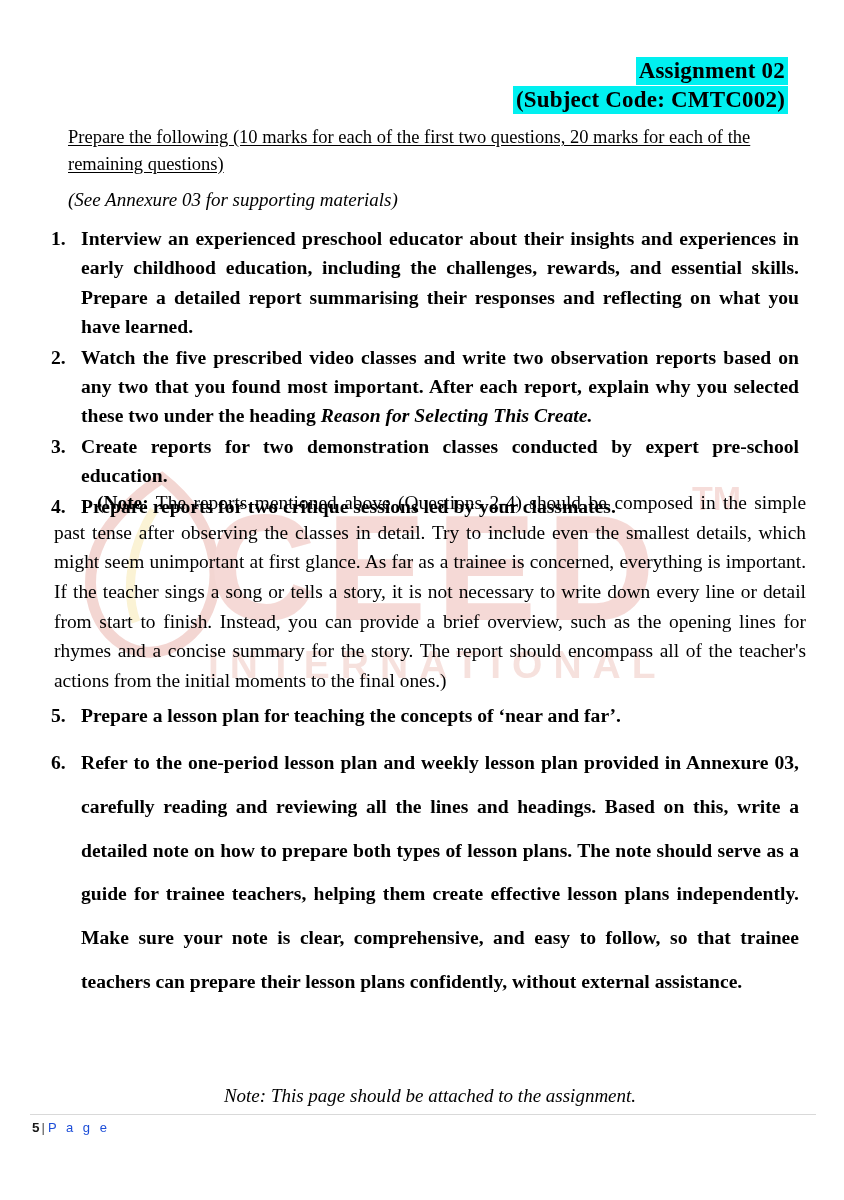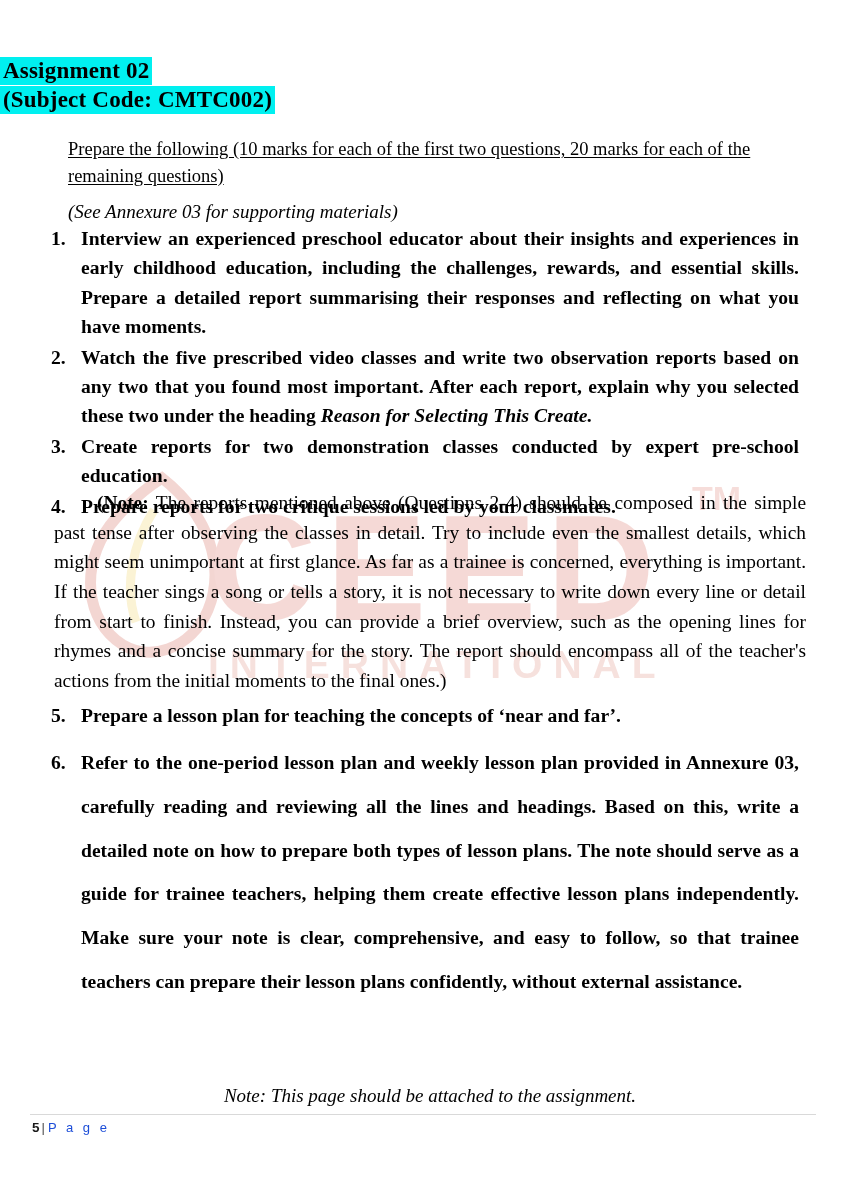--- a/index.html
+++ b/index.html
@@ -31,43 +31,43 @@
     pointer-events: none;
     z-index: 0;
   }
   #watermark svg { display: block; }
 
   
   .title-block {
     position: absolute;
     left: 0;
     top: 56px;
-    width: 686px;
-    text-align: left;
+    width: 788px;
+    text-align: right;
     z-index: 2;
   }
   .title-line {
     display: block;
     line-height: 1.28;
     font-weight: bold;
     font-size: 23px;
     letter-spacing: 0.2px;
   }
   .title-line .hl {
     background: #00f0f0;
     padding: 1px 3px 2px 3px;
     box-decoration-break: clone;
     -webkit-box-decoration-break: clone;
   }
 
   
   .intro {
     position: absolute;
     left: 68px;
-    top: 136px;
+    top: 124px;
     width: 729px;
     z-index: 2;
   }
   .intro-underlined {
     font-size: 18.5px;
     line-height: 1.44;
     text-decoration: underline;
     text-underline-offset: 2px;
     text-align: left;
   }
@@ -204,21 +204,21 @@
 
   <div class="intro">
     <div class="intro-underlined">Prepare the following (10 marks for each of the first two questions, 20 marks for each of the remaining questions)</div>
     <div class="intro-italic">(See Annexure 03 for supporting materials)</div>
   </div>
 
   <div class="qlist">
 
     <div class="qitem">
       <div class="qnum">1.</div>
-      <div class="qtext">Interview an experienced preschool educator about their insights and experiences in early childhood education, including the challenges, rewards, and essential skills. Prepare a detailed report summarising their responses and reflecting on what you have moments.</div>
+      <div class="qtext">Interview an experienced preschool educator about their insights and experiences in early childhood education, including the challenges, rewards, and essential skills. Prepare a detailed report summarising their responses and reflecting on what you have learned.</div>
     </div>
 
     <div class="qitem">
       <div class="qnum">2.</div>
       <div class="qtext"><span>Watch the five prescribed video classes and write two observation reports based on any two that you found most important. After each report, explain why you selected these two under the heading </span><em class="bi">Reason for Selecting This Create.</em></div>
     </div>
 
     <div class="qitem">
       <div class="qnum">3.</div>
       <div class="qtext">Create reports for two demonstration classes conducted by expert pre-school education.</div>

